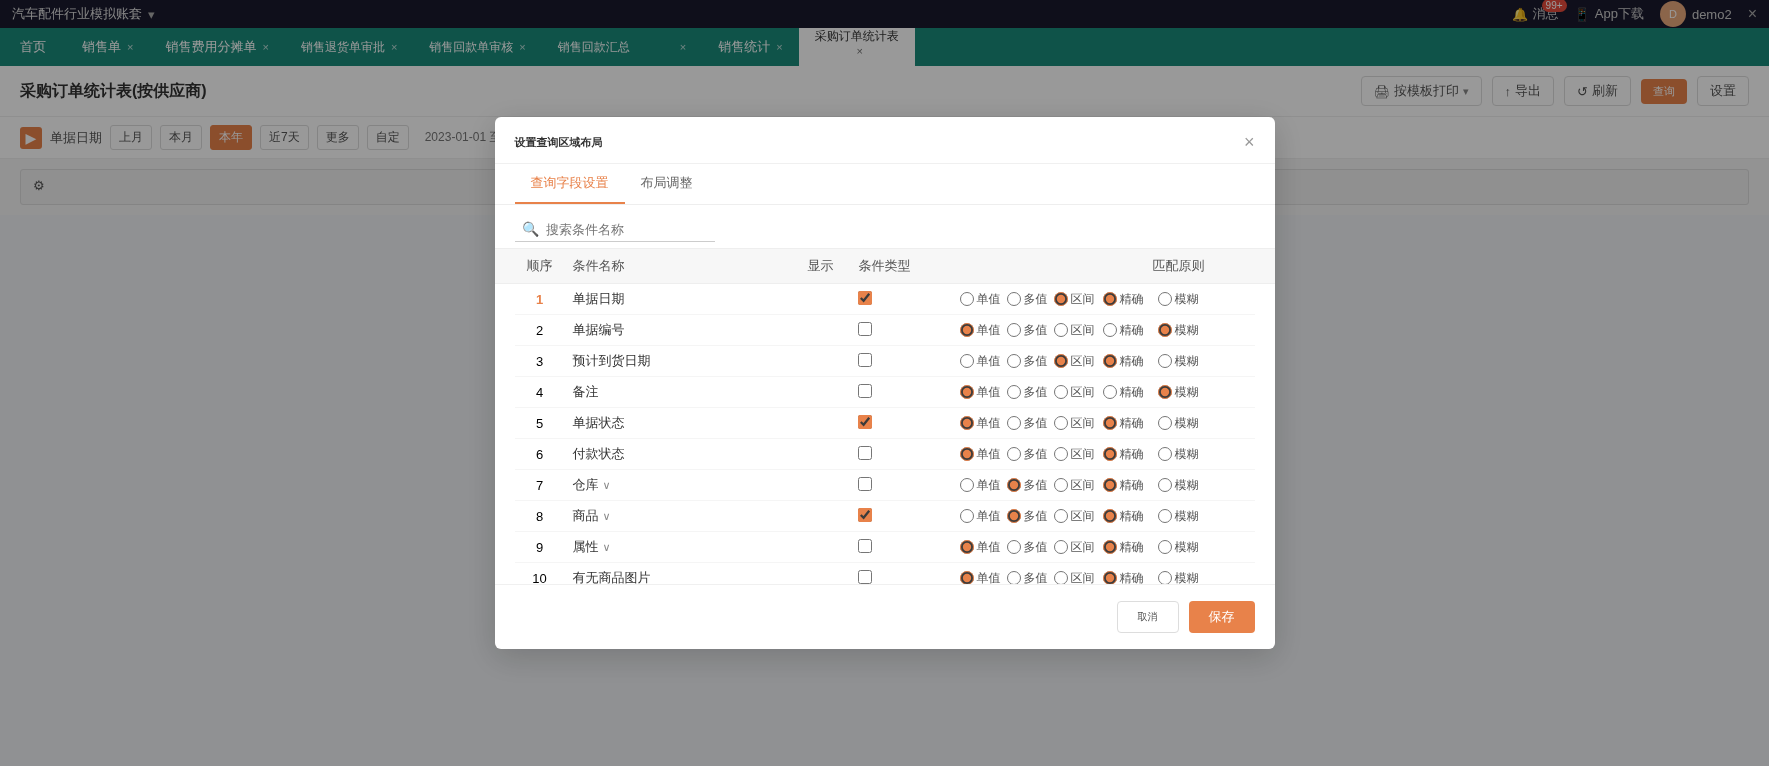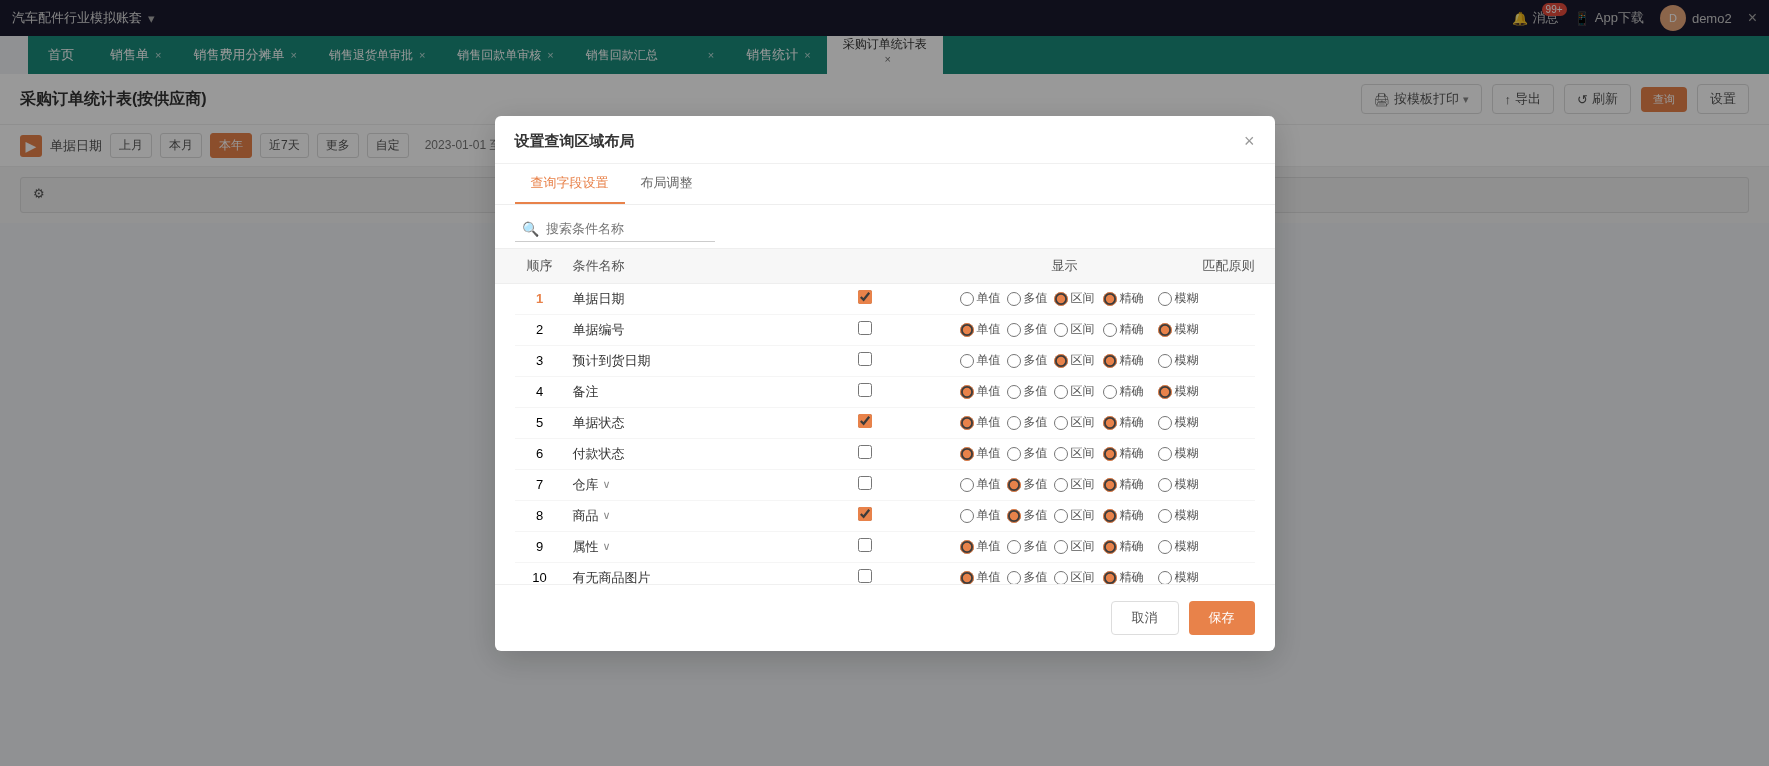--- a/index.html
+++ b/index.html
@@ -1,21 +1,21 @@
 <!DOCTYPE html>
 <html><head>
   <meta charset="utf-8">
   <style>
     * { box-sizing: border-box; margin: 0; padding: 0; }
     body { font-family: 'Microsoft YaHei', Arial, sans-serif; font-size: 13px; background: #f0f2f5; overflow: hidden; }
 
     
     .top-bar {
       background: #1a1a2e;
-      height: 36px;
+      height: 28px;
       display: flex;
       align-items: center;
       justify-content: space-between;
       padding: 0 12px;
       color: #ccc;
     }
     .top-bar-left { font-size: 13px; color: #ddd; display: flex; align-items: center; gap: 6px; }
     .top-bar-right { display: flex; align-items: center; gap: 16px; font-size: 13px; color: #ccc; }
     .top-bar-right .notification { position: relative; display: flex; align-items: center; gap: 4px; }
     .badge {
@@ -32,21 +32,20 @@
     .close-btn-top { color: #aaa; cursor: pointer; font-size: 16px; }
 
     
     .nav-tabs {
       background: #1a8a7a;
       height: 38px;
       display: flex;
       align-items: center;
       padding: 0 0 0 0;
       gap: 0;
-      margin-left: 28px;
     }
     .nav-tab {
       padding: 0 16px;
       height: 38px;
       display: flex;
       align-items: center;
       color: white;
       font-size: 13px;
       cursor: pointer;
       white-space: nowrap;
@@ -120,21 +119,21 @@
       flex-direction: column;
       position: relative;
     }
     .modal-header {
       padding: 16px 20px 12px 20px;
       border-bottom: 1px solid #f0f0f0;
       display: flex;
       align-items: center;
       justify-content: space-between;
     }
-    .modal-title { font-size: 15px; font-weight: bold; color: #333; }
+    .modal-title { font-size: 11px; font-weight: bold; color: #333; }
     .modal-close { background: none; border: none; font-size: 18px; cursor: pointer; color: #999; line-height: 1; }
 
     .modal-tabs {
       display: flex;
       padding: 0 20px;
       border-bottom: 1px solid #eee;
       gap: 0;
     }
     .modal-tab {
       padding: 10px 16px;
@@ -174,21 +173,21 @@
     .modal-th {
       padding: 8px 0;
       font-size: 13px;
       color: #555;
       font-weight: 500;
     }
     .col-order { width: 50px; text-align: center; }
     .col-name { flex: 1; padding-left: 8px; }
     .col-display { width: 60px; text-align: center; }
     .col-type { width: 200px; text-align: left; padding-left: 8px; }
-    .col-match { width: 160px; text-align: right; padding-left: 8px; }
+    .col-match { width: 160px; text-align: center; padding-left: 8px; margin-left: 44px; }
 
     .modal-table-body {
       overflow-y: auto;
       max-height: 300px;
       padding: 0 20px;
     }
     .modal-row {
       display: flex;
       align-items: center;
       border-bottom: 1px solid #f5f5f5;
@@ -207,21 +206,21 @@
     .checkbox-input { width: 14px; height: 14px; accent-color: #e8824a; cursor: pointer; }
 
     
     .modal-footer {
       padding: 16px 20px;
       display: flex;
       justify-content: flex-end;
       gap: 10px;
       border-top: 1px solid #f0f0f0;
     }
-    .btn-cancel { border: 1px solid #ddd; background: #fff; padding: 7px 20px; border-radius: 4px; cursor: pointer; font-size: 13px; color: #555; }
+    .btn-cancel { border: 1px solid #ddd; background: #fff; padding: 7px 20px; border-radius: 4px; cursor: pointer; font-size: 10px; color: #555; }
     .btn-save { background: #e8824a; color: white; border: none; padding: 7px 20px; border-radius: 4px; cursor: pointer; font-size: 13px; }
 
     .chevron-down { font-size: 11px; color: #888; }
 
     
     .modal-table-body::-webkit-scrollbar { width: 6px; }
     .modal-table-body::-webkit-scrollbar-track { background: #f0f0f0; }
     .modal-table-body::-webkit-scrollbar-thumb { background: #ccc; border-radius: 3px; }
   </style>
 </head>
@@ -353,20 +352,21 @@
       <div class="search-box">
         <span class="search-icon">🔍</span>
         <input class="search-input" type="text" placeholder="搜索条件名称" style="">
       </div>
     </div>
 
     <div class="modal-table-header">
       <div class="modal-th col-order">顺序</div>
       <div class="modal-th col-name">条件名称</div>
       <div class="modal-th col-display">显示</div>
+      <div class="modal-th col-type">条件类型</div>
       <div class="modal-th col-match">匹配原则</div>
     </div>
 
     <div class="modal-table-body">
 
       <div class="modal-row">
         <div class="col-order-cell highlight">1</div>
         <div class="col-name-cell">单据日期</div>
         <div class="col-display-cell">
           <input type="checkbox" class="checkbox-input" checked="" style="">

